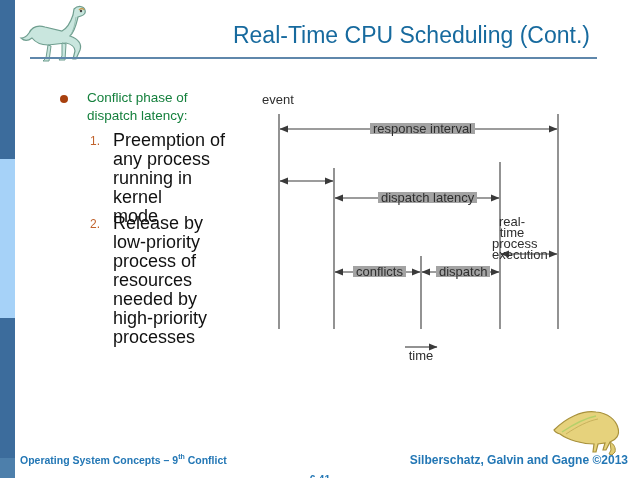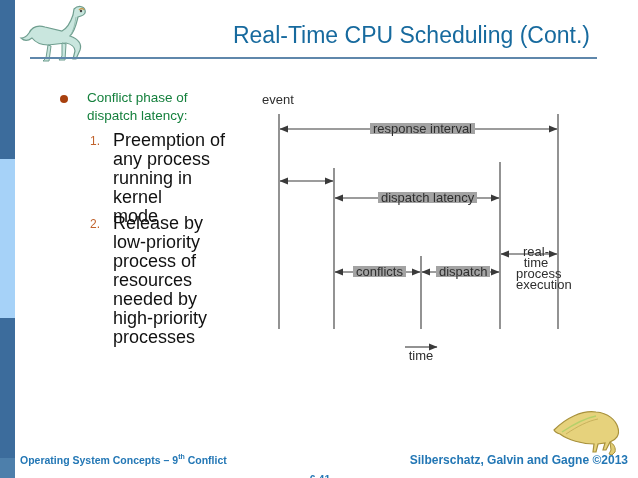--- a/index.html
+++ b/index.html
@@ -42,21 +42,21 @@
     position:absolute;font-size:13px;line-height:11px;color:#2e2e2e;
     text-align:center;
   }
   .onln{background:#a3a3a3;padding:0 3px;}
   .lbl-event{left:12px;top:6px;width:40px;text-align:left;}
   .lbl-rte{left:244px;top:6px;width:120px;}
   .lbl-ri{left:120px;top:35px;}
   .lbl-pma{left:75px;top:53px;width:80px;}
   .lbl-ip{left:27px;top:65px;width:70px;}
   .lbl-dl{left:128px;top:104px;}
-  .lbl-rtpe{left:266px;top:128px;width:40px;margin-top:30px;}
+  .lbl-rtpe{left:242px;top:128px;width:40px;}
   .lbl-con{left:103px;top:178px;}
   .lbl-dis{left:186px;top:178px;}
   .lbl-time{left:151px;top:262px;width:40px;}
 
   
   .footer-left{
     position:absolute;left:20px;top:453px;font-size:10.5px;font-weight:bold;
     color:#2377b5;white-space:pre;
   }
   .footer-left sup{font-size:7px;}

